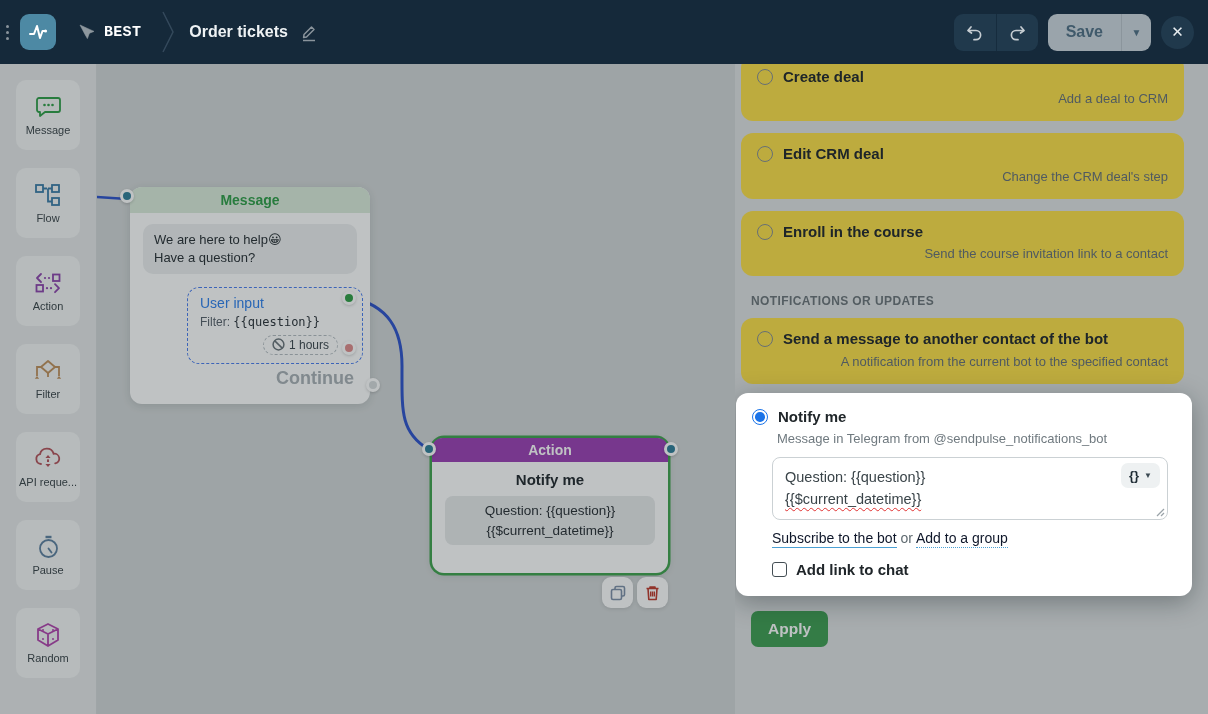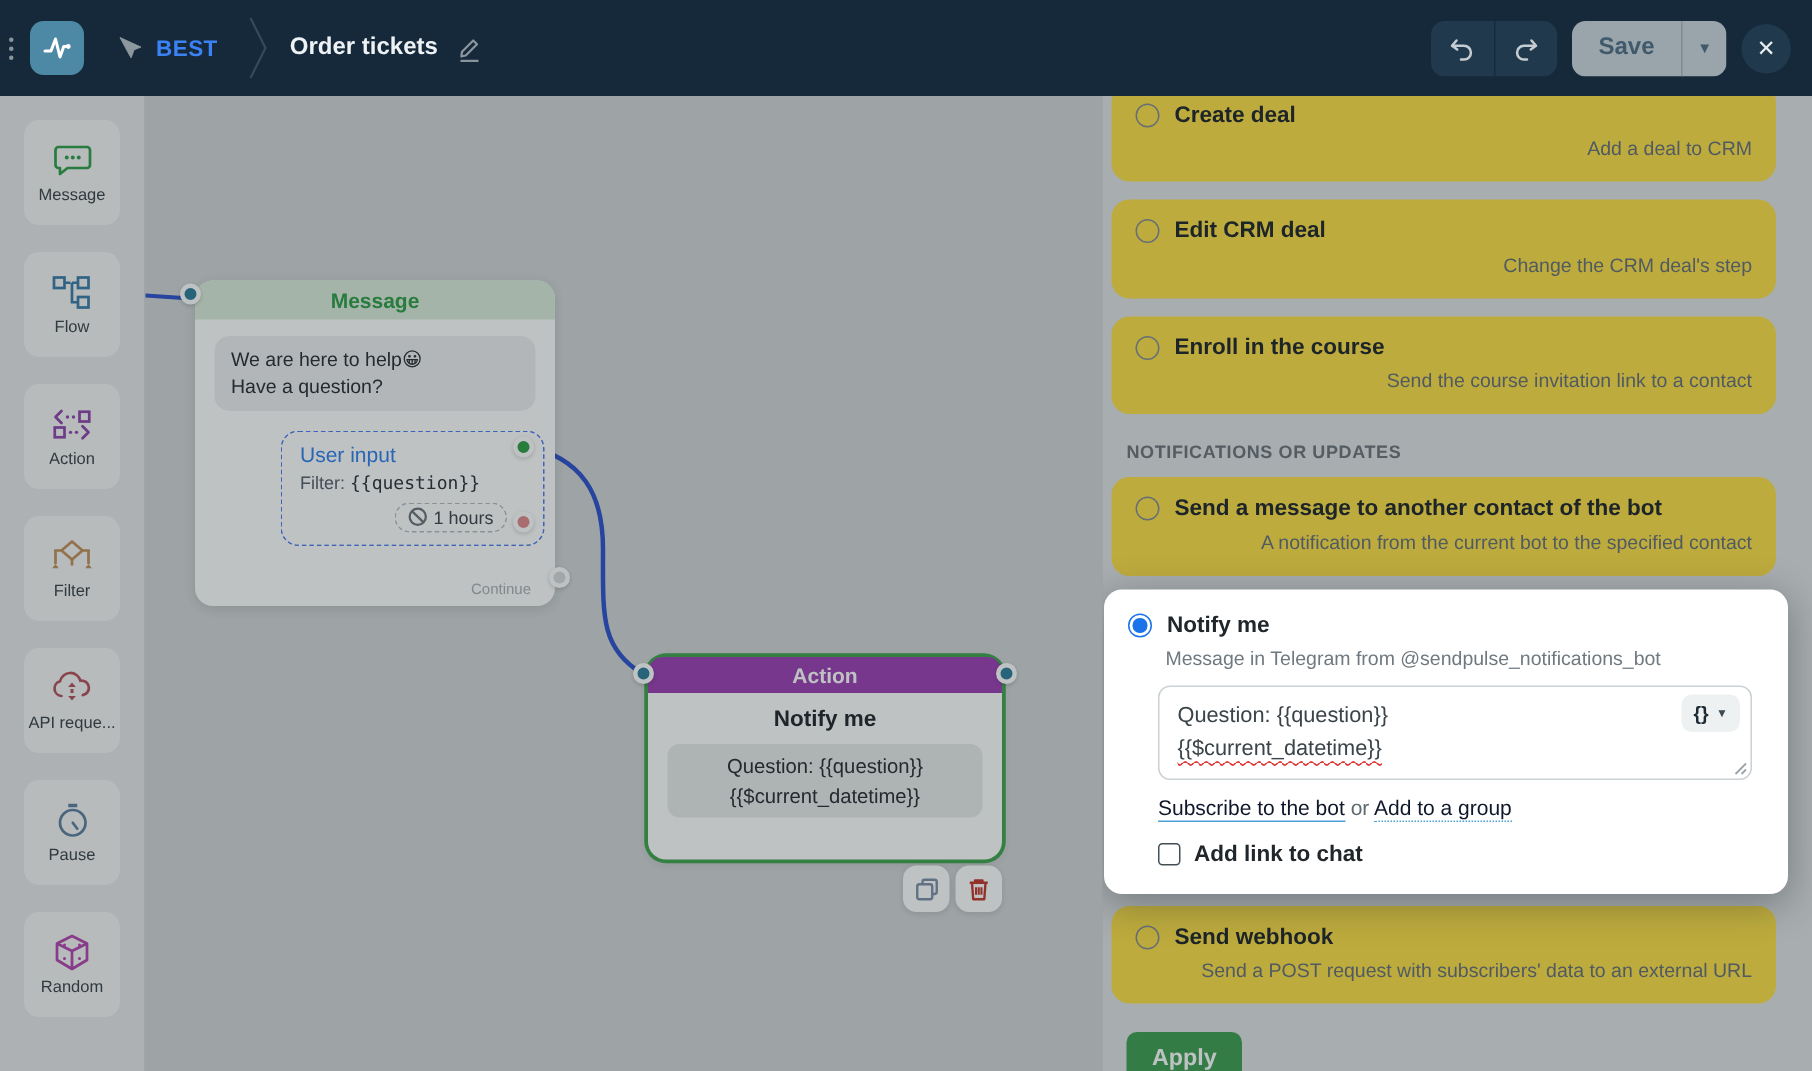--- a/index.html
+++ b/index.html
@@ -7,21 +7,21 @@
   body { font-family:"Liberation Sans","DejaVu Sans",sans-serif; background:#d2d6d7; position:relative; }
 
   
   .topbar { position:absolute; top:0; left:0; width:1208px; height:64px; background:#15293a;
             display:flex; align-items:center; z-index:100; }
   .kebab { width:4px; margin-left:6px; display:flex; flex-direction:column; gap:3px; cursor:pointer; }
   .kebab i { width:3px; height:3px; border-radius:50%; background:#8a949c; }
   .logo-tile { width:36px; height:36px; border-radius:9px; background:#4d89a4; margin-left:10px;
                display:flex; align-items:center; justify-content:center; }
   .bot-chip { display:flex; align-items:center; gap:8px; margin-left:22px; }
-  .bot-name { color:#3b82f6; font-size:15px; font-weight:bold; letter-spacing:.3px; }
+  .bot-name { color:#ffffff; font-size:15px; font-weight:bold; letter-spacing:.3px;font-family:Liberation Mono, monospace; }
   .tb-sep { margin:0 14px 0 20px; }
   .flow-title { color:#eef2f4; font-size:16px; font-weight:bold; }
   .edit-ic { margin-left:12px; cursor:pointer; }
   .tb-right { margin-left:auto; display:flex; align-items:center; gap:10px; padding-right:14px; }
   .histbtns { display:flex; border-radius:9px; overflow:hidden; }
   .histbtn { width:42px; height:37px; background:#20394c; border:none; color:#c6cdd2; font-size:19px;
              cursor:pointer; display:flex; align-items:center; justify-content:center; }
   .histbtn + .histbtn { border-left:1px solid #162c3e; }
   .savegrp { display:flex; border-radius:9px; overflow:hidden; }
   .savebtn { height:37px; padding:0 18px; background:#9aa4ab; border:none; color:#405a6b;
@@ -58,21 +58,21 @@
   .uinput-val b { font-family:"DejaVu Sans Mono",monospace; font-weight:normal; color:#2a3138; }
   .pill { margin:6px 14px 0 auto; width:fit-content; display:flex; align-items:flex-start; gap:4px;
           border:1px dashed #b4bcc1; border-radius:10px; padding:2px 8px; font-size:12px; color:#3c464d; }
   .port { position:absolute; width:14px; height:14px; border-radius:50%; border:3px solid #fff;
           box-shadow:0 1px 3px rgba(0,0,0,.18); cursor:crosshair; }
   .port.teal { background:#2e7d99; }
   .port.green { background:#2f9e44; top:3px; right:6px; }
   .port.red { background:#e08b8b; bottom:8px; right:6px; }
   .port.gray { background:#d7dbdd; right:-10px; bottom:12px; }
   .msg-in { left:-10px; top:2px; }
-  .continue { position:absolute; right:16px; bottom:5px; color:#a9b1b6; font-size:10px; font-weight:normal; }
+  .continue { position:absolute; right:16px; bottom:15px; color:#a9b1b6; font-size:18px; font-weight:bold; }
 
   .act-node { left:335px; top:374px; width:236px; height:135px; box-shadow:0 0 0 2.5px #3fa34d, 0 2px 8px rgba(30,40,45,.14); }
   .act-head { height:24px; background:#9b3fb5; border-radius:10px 10px 0 0; display:flex; align-items:center;
               justify-content:center; color:#fff; font-weight:bold; font-size:14px; position:relative; }
   .act-in { left:-10px; top:4px; } .act-out { right:-10px; top:4px; }
   .act-body { padding:9px 13px; text-align:center; }
   .act-title { font-size:15px; font-weight:bold; color:#21282d; }
   .act-box { margin-top:8px; background:#e8eaeb; border-radius:8px; padding:5px 8px; font-size:13.5px;
              line-height:1.45; color:#272e33; }
   .node-actions { position:absolute; left:335px; top:513px; width:236px; display:flex; justify-content:flex-end; gap:4px; }
@@ -369,25 +369,18 @@
         <a class="ul">Subscribe to the bot</a>
         <span class="j">or</span>
         <a class="dot">Add to a group</a>
       </div>
       <div class="chk-row">
         <span class="chk"></span>
         <span class="chk-label">Add link to chat</span>
       </div>
     </div>
 
-    <div class="rp-card">
-      <div class="opt-row">
-        <span class="radio"></span>
-        <span class="opt-title">Send webhook</span>
-      </div>
-      <div class="opt-sub" style="max-width:420px">Send a POST request with subscribers' data to an external URL</div>
-    </div>
 
     <button class="apply">Apply</button>
   </aside>
 </div>
 
 <div class="dim"></div>
 
 </body></html>

